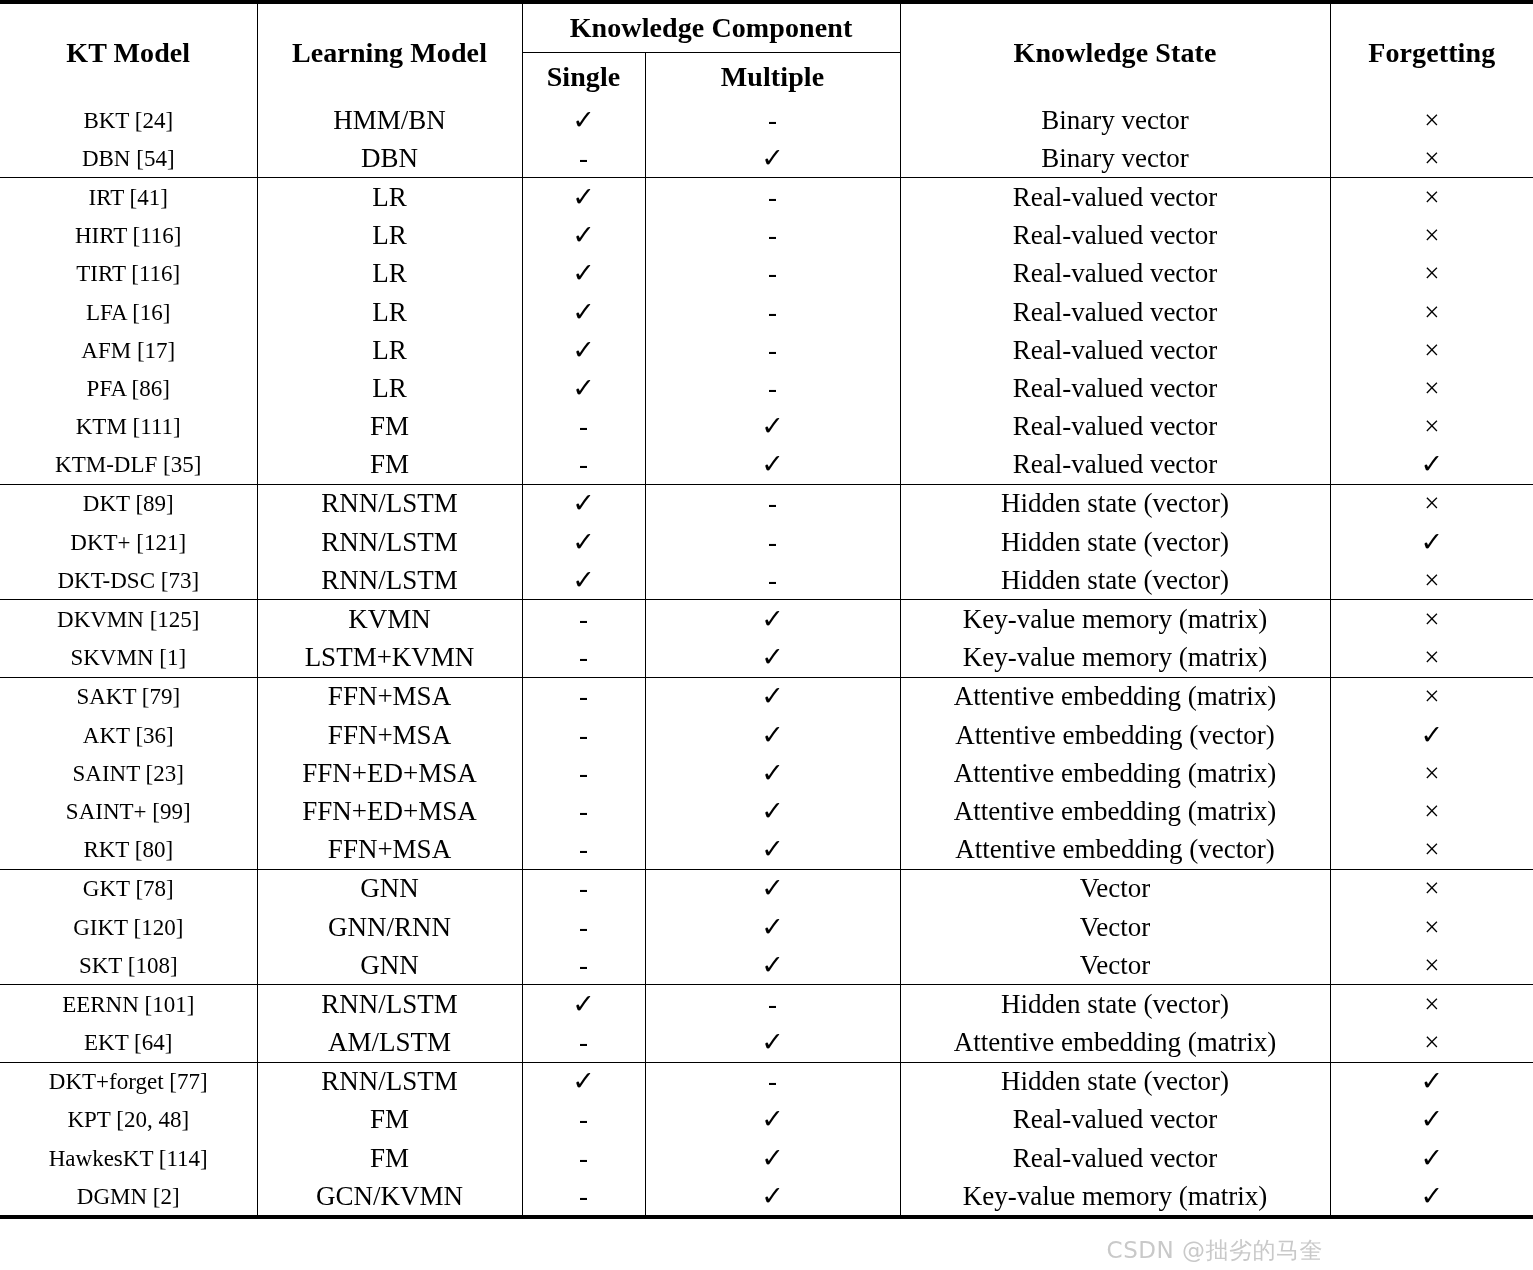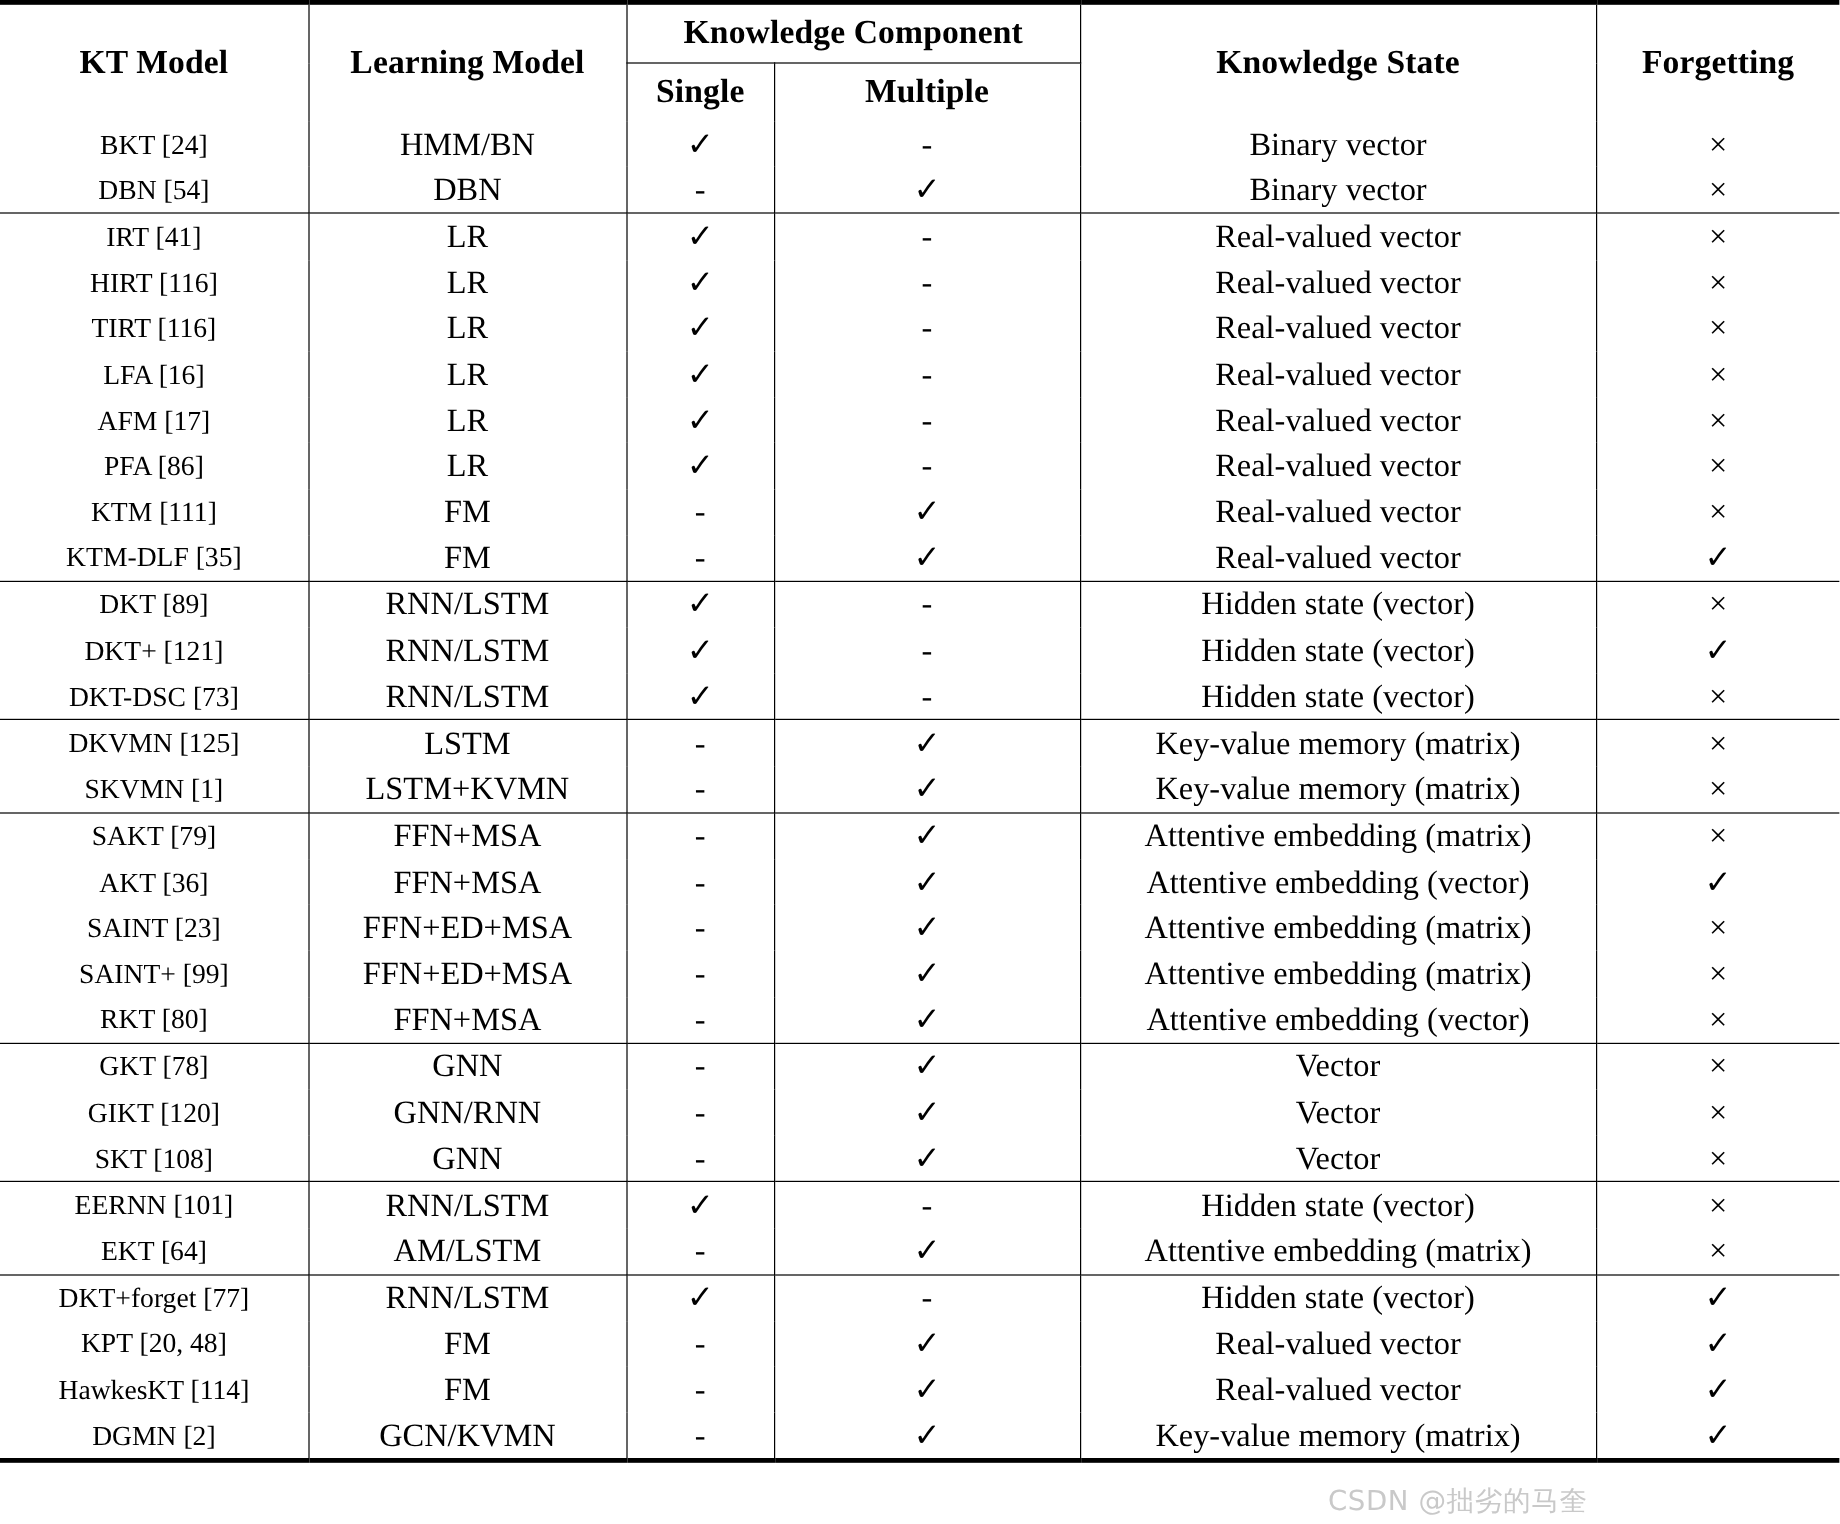--- a/index.html
+++ b/index.html
@@ -227,21 +227,21 @@
         <tr class="group-end">
           <td class="model-cell vline-r">DKT-DSC [73]</td>
           <td class="vline-r">RNN/LSTM</td>
           <td class="mark-cell vline-r"><span>✓</span></td>
           <td class="mark-cell vline-r"><span>-</span></td>
           <td class="vline-r">Hidden state (vector)</td>
           <td class="mark-cell"><span>×</span></td>
         </tr>
         <tr>
           <td class="model-cell vline-r">DKVMN [125]</td>
-          <td class="vline-r">LSTM</td>
+          <td class="vline-r">KVMN</td>
           <td class="mark-cell vline-r"><span>-</span></td>
           <td class="mark-cell vline-r"><span>✓</span></td>
           <td class="vline-r">Key-value memory (matrix)</td>
           <td class="mark-cell"><span>×</span></td>
         </tr>
         <tr class="group-end">
           <td class="model-cell vline-r">SKVMN [1]</td>
           <td class="vline-r">LSTM+KVMN</td>
           <td class="mark-cell vline-r"><span>-</span></td>
           <td class="mark-cell vline-r"><span>✓</span></td>

